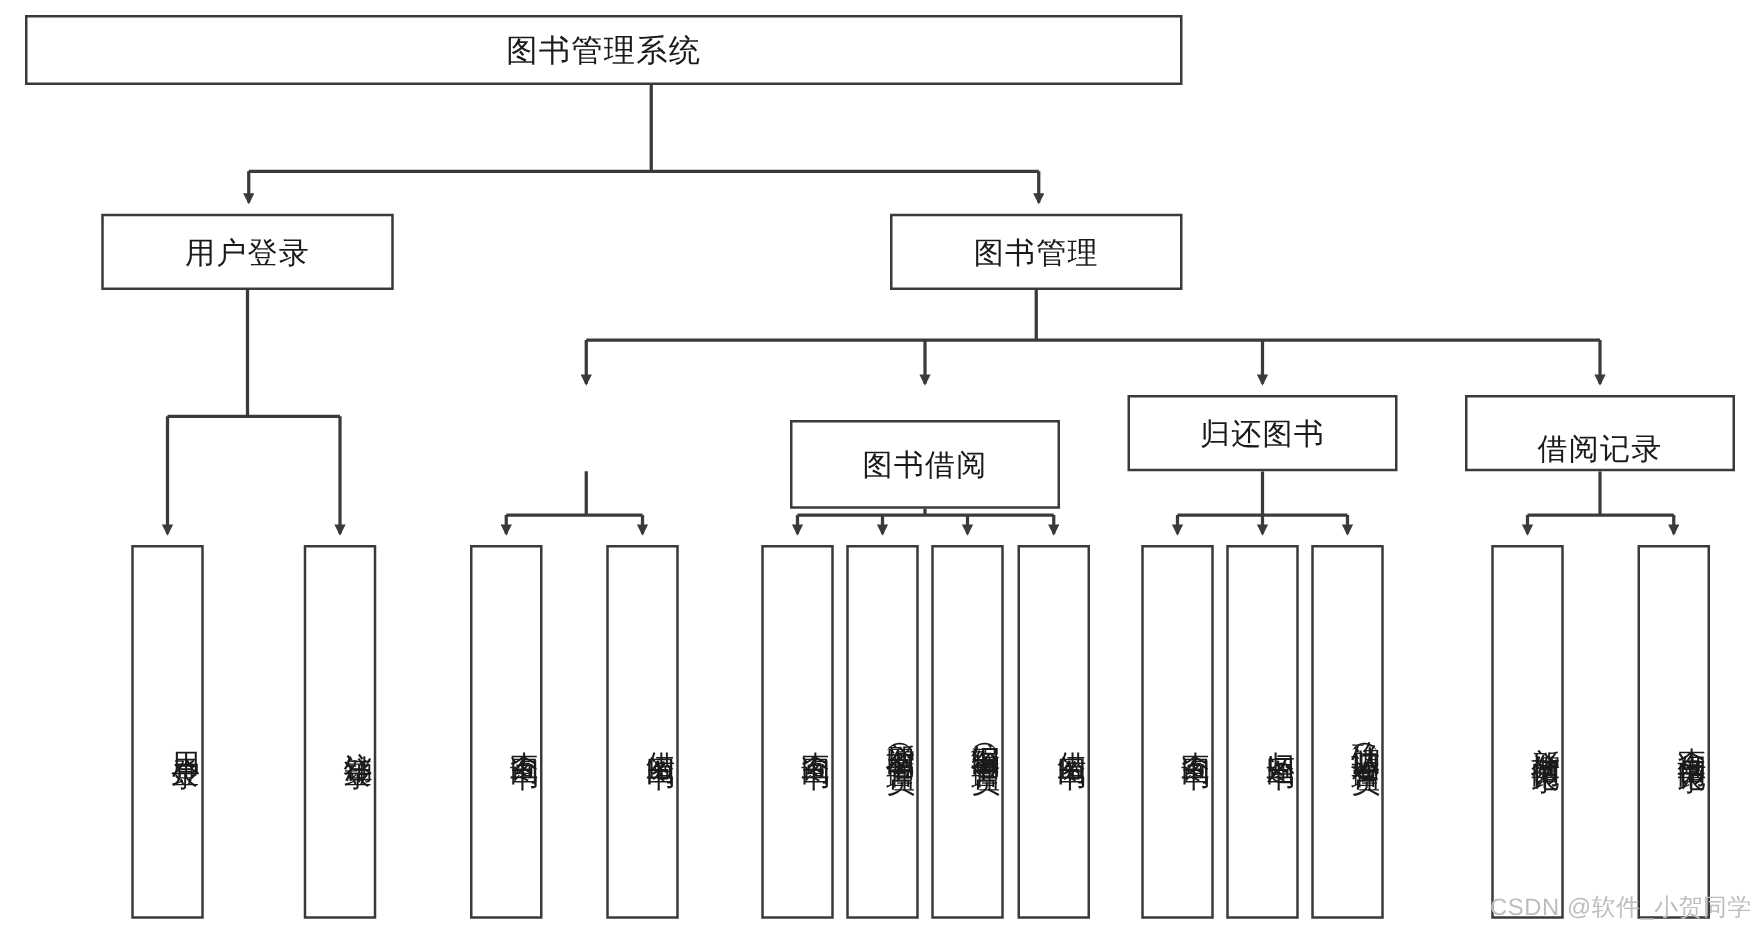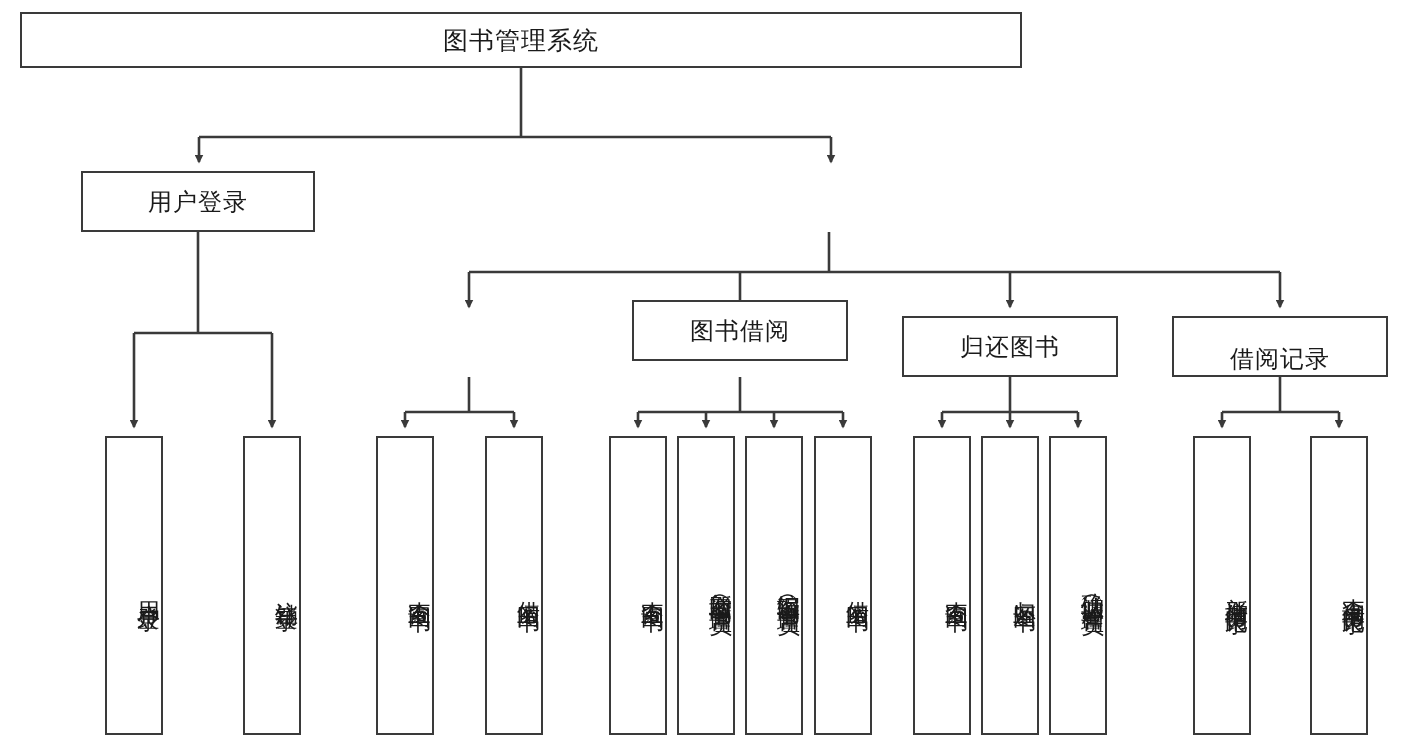--- a/index.html
+++ b/index.html
@@ -112,29 +112,32 @@
       <path d="M1010,412 L1010,427" marker-end="url(#arrowhead)"></path>
       <path d="M1078,412 L1078,427" marker-end="url(#arrowhead)"></path>
 
       <path d="M1280,377 L1280,412"></path>
       <path d="M1222,412 L1339,412"></path>
       <path d="M1222,412 L1222,427" marker-end="url(#arrowhead)"></path>
       <path d="M1339,412 L1339,427" marker-end="url(#arrowhead)"></path>
     </g>
   </svg>
 
-  <div class="node horiz root" style="left:20px; top:12px; width:1002px; height:56px;">
+  <div class="node horiz root" style="left:20px; top:12px; width:926px; height:56px;">
     <span class="nodelabel">图书管理系统</span>
   </div>
 
   <div class="node horiz" style="left:81px; top:171px; width:234px; height:61px;">
     <span class="nodelabel">用户登录</span>
   </div>
+  <div class="node horiz" style="left:712px; top:171px; width:234px; height:61px;">
+    <span class="nodelabel">图书管理</span>
+  </div>
 
-  <div class="node horiz" style="left:632px; top:300px; width:216px; height:61px;">
+  <div class="node horiz" style="left:632px; top:336px; width:216px; height:71px;">
     <span class="nodelabel">图书借阅</span>
   </div>
   <div class="node horiz" style="left:902px; top:316px; width:216px; height:61px;">
     <span class="nodelabel">归还图书</span>
   </div>
   <div class="node horiz" style="left:1172px; top:316px; width:216px; height:61px;align-items:flex-end;">
     <span class="nodelabel">借阅记录</span>
   </div>
 
   <div class="node vert" style="left:105px; top:436px; width:58px; height:299px;">
@@ -174,14 +177,15 @@
     <span class="nodelabel">确认归还（管理员）</span>
   </div>
 
   <div class="node vert" style="left:1193px; top:436px; width:58px; height:299px;">
     <span class="nodelabel">新增借阅记录</span>
   </div>
   <div class="node vert" style="left:1310px; top:436px; width:58px; height:299px;">
     <span class="nodelabel">查询借阅记录</span>
   </div>
 
+  <div class="watermark" style="left:1192px; top:713px;">CSDN @软件_小贺同学</div>
 
 </div>
 
 </body></html>

